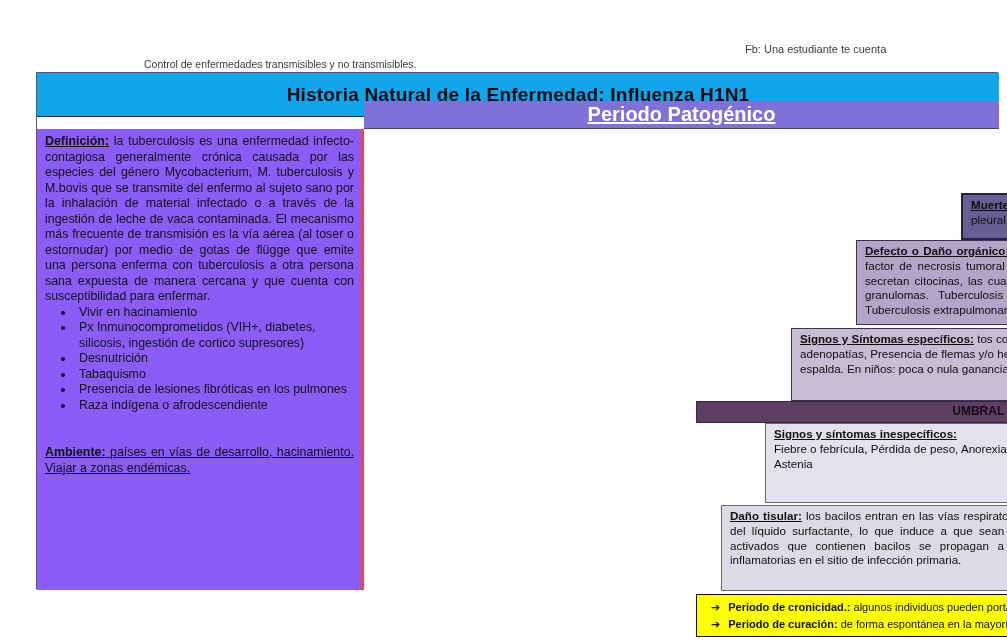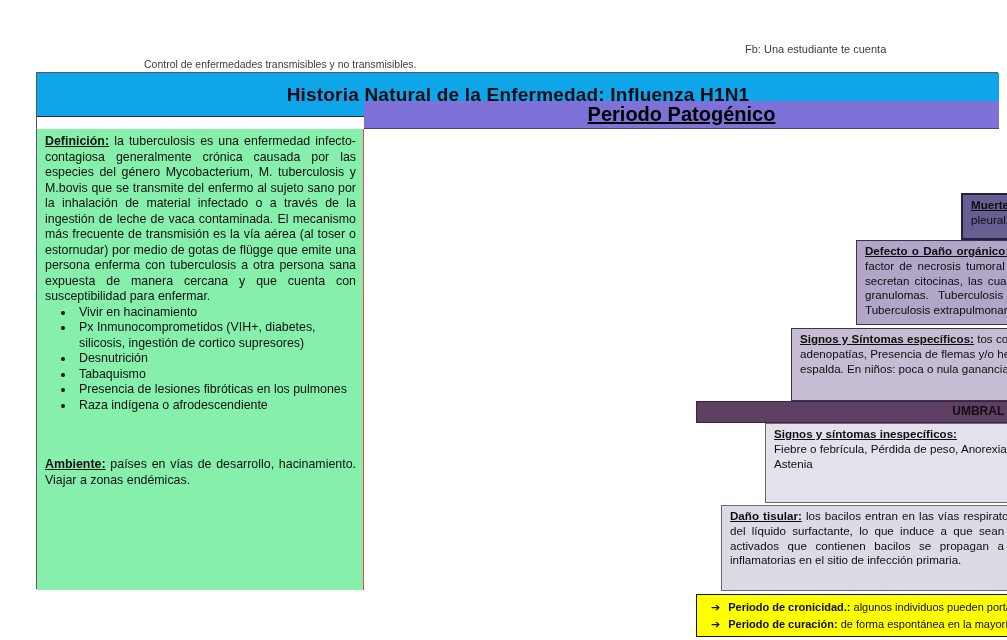--- a/index.html
+++ b/index.html
@@ -19,33 +19,33 @@
                display: flex; align-items: center; justify-content: center; }
   .title-bar span { font-size: 19px; font-weight: bold; color: #120a14; letter-spacing: .2px; }
 
   .hdr-left  { position: absolute; left: 0; top: 28px; width: 327px; height: 28px;
                background: #c8c6f4; border-right: 1px solid #4d4563; border-bottom: 1px solid #4d4563;
                display: flex; align-items: center; justify-content: center; }
   .hdr-left span { font-size: 12px; font-weight: bold; text-decoration: underline; color: #121212; }
   .hdr-right { position: absolute; left: 327px; top: 28px; width: 635px; height: 28px;
                background: #7e71d8; border-bottom: 1px solid #4d4563;
                display: flex; align-items: center; justify-content: center; }
-  .hdr-right span { font-size: 20px; font-weight: bold; text-decoration: underline; color: #000000; }
+  .hdr-right span { font-size: 20px; font-weight: bold; text-decoration: underline; color: #ffffff; }
 
   
   .pre-col { position: absolute; left: 0; top: 56px; width: 327px; height: 461px;
-             border-right: 1px solid #ef4444; background: #86efac;
+             border-right: 3px solid #ef4444; background: #8b5cf6;
              padding: 5px 7px 5px 8px; font-size: 12.4px; line-height: 1.25; }
   .pre-col .lbl { font-weight: bold; text-decoration: underline; }
   .p-def { text-align: justify; }
   .p-agente { margin-top: 24px; text-align: left; }
   .p-huesped { margin-top: 14px; }
   .pre-col ul { margin: 0 0 0 0; padding-left: 30px; }
   .pre-col li { padding-left: 4px; }
-  .p-ambiente { margin-top: 44px; text-align: justify; }
+  .p-ambiente { margin-top: 32px; text-align: justify; text-decoration: underline; }
 
   
   .pato-col { position: absolute; left: 327px; top: 56px; width: 635px; height: 461px; background: #fff; }
 
   .rbox { position: absolute; font-size: 11.6px; line-height: 1.28; padding: 3px 8px 3px 8px; color: #0e0e0e; }
   .rbox .lbl { font-weight: bold; text-decoration: underline; }
 
   .box-muerte { left: 597px; top: 64px;  width: 365px; height: 47px; background: #695e92;
                 border: 2px solid #272041; text-align: justify; }
   .box-defecto { left: 492px; top: 111px; width: 467px; height: 85px; background: #b1a5c8;

